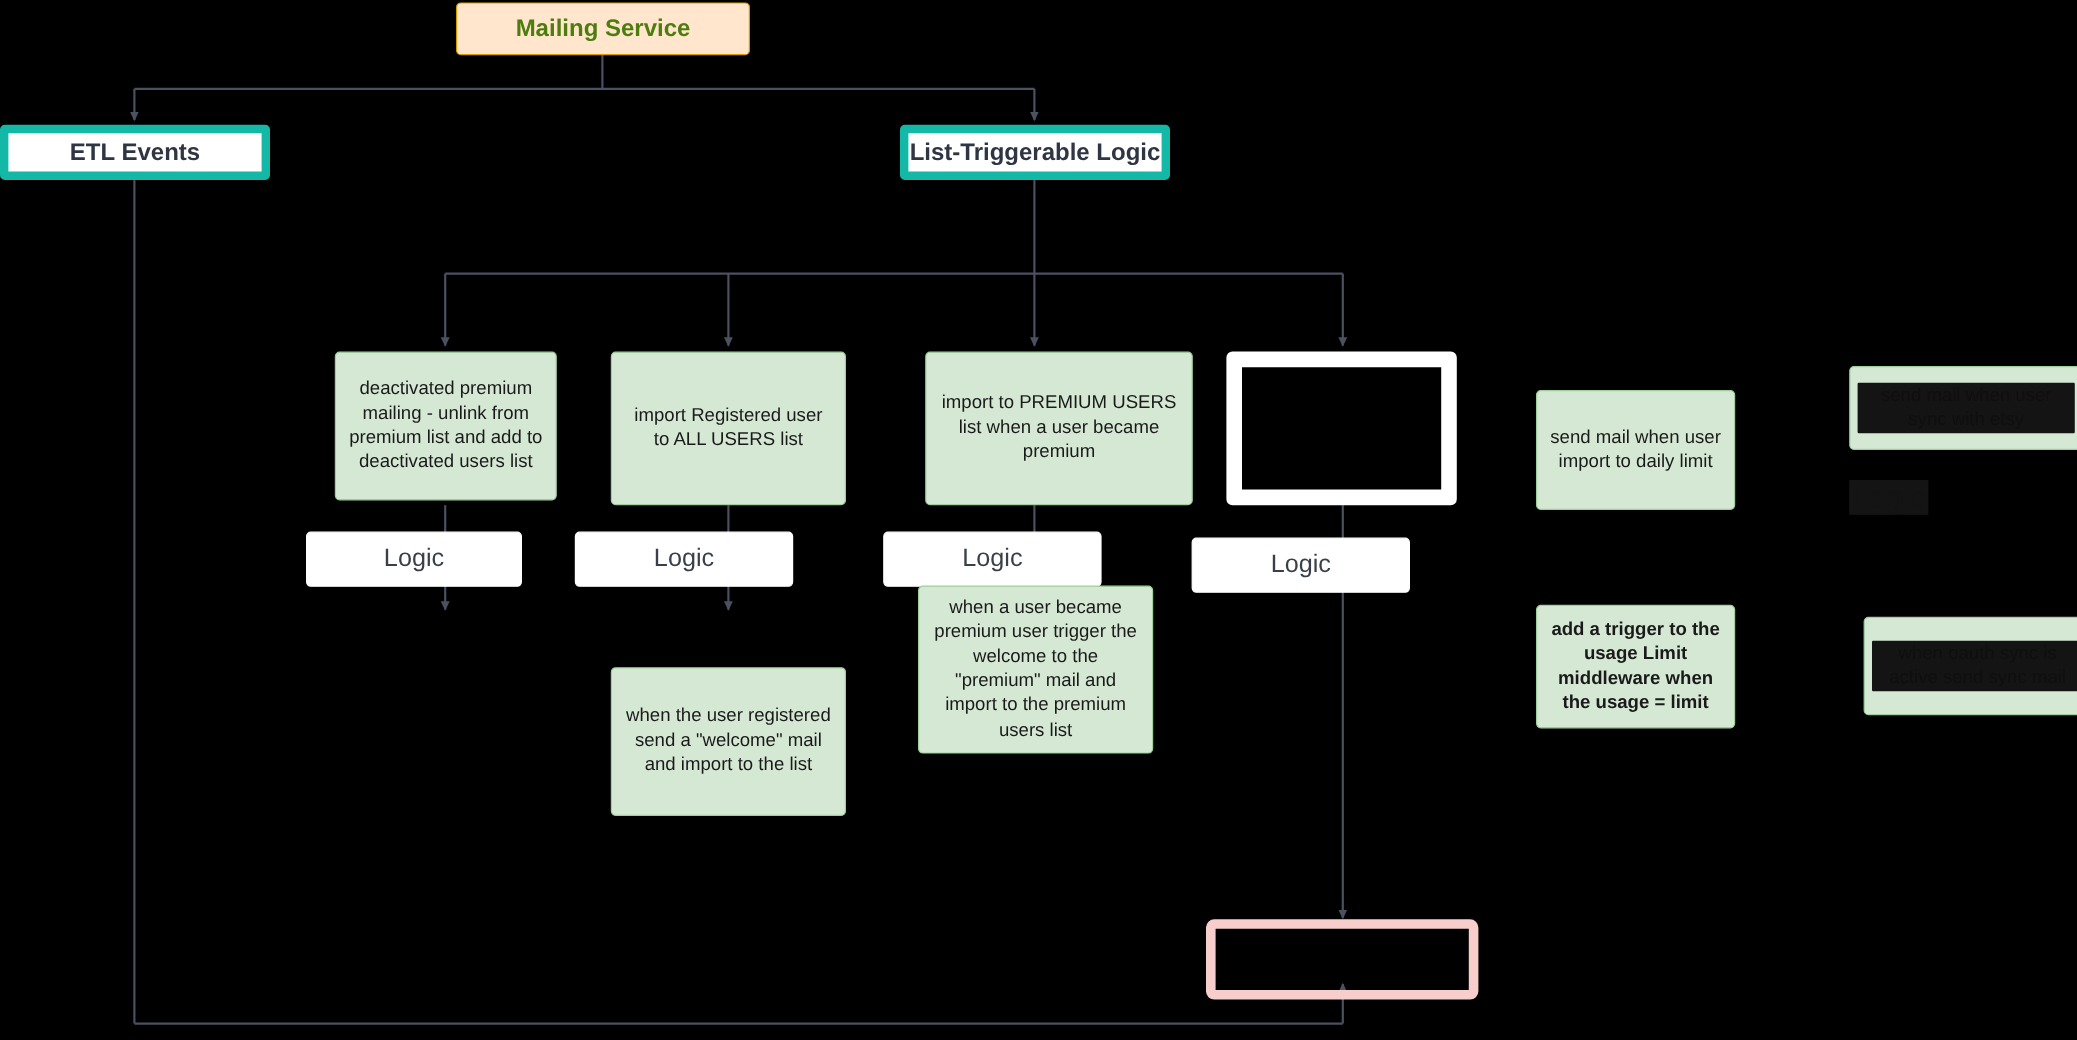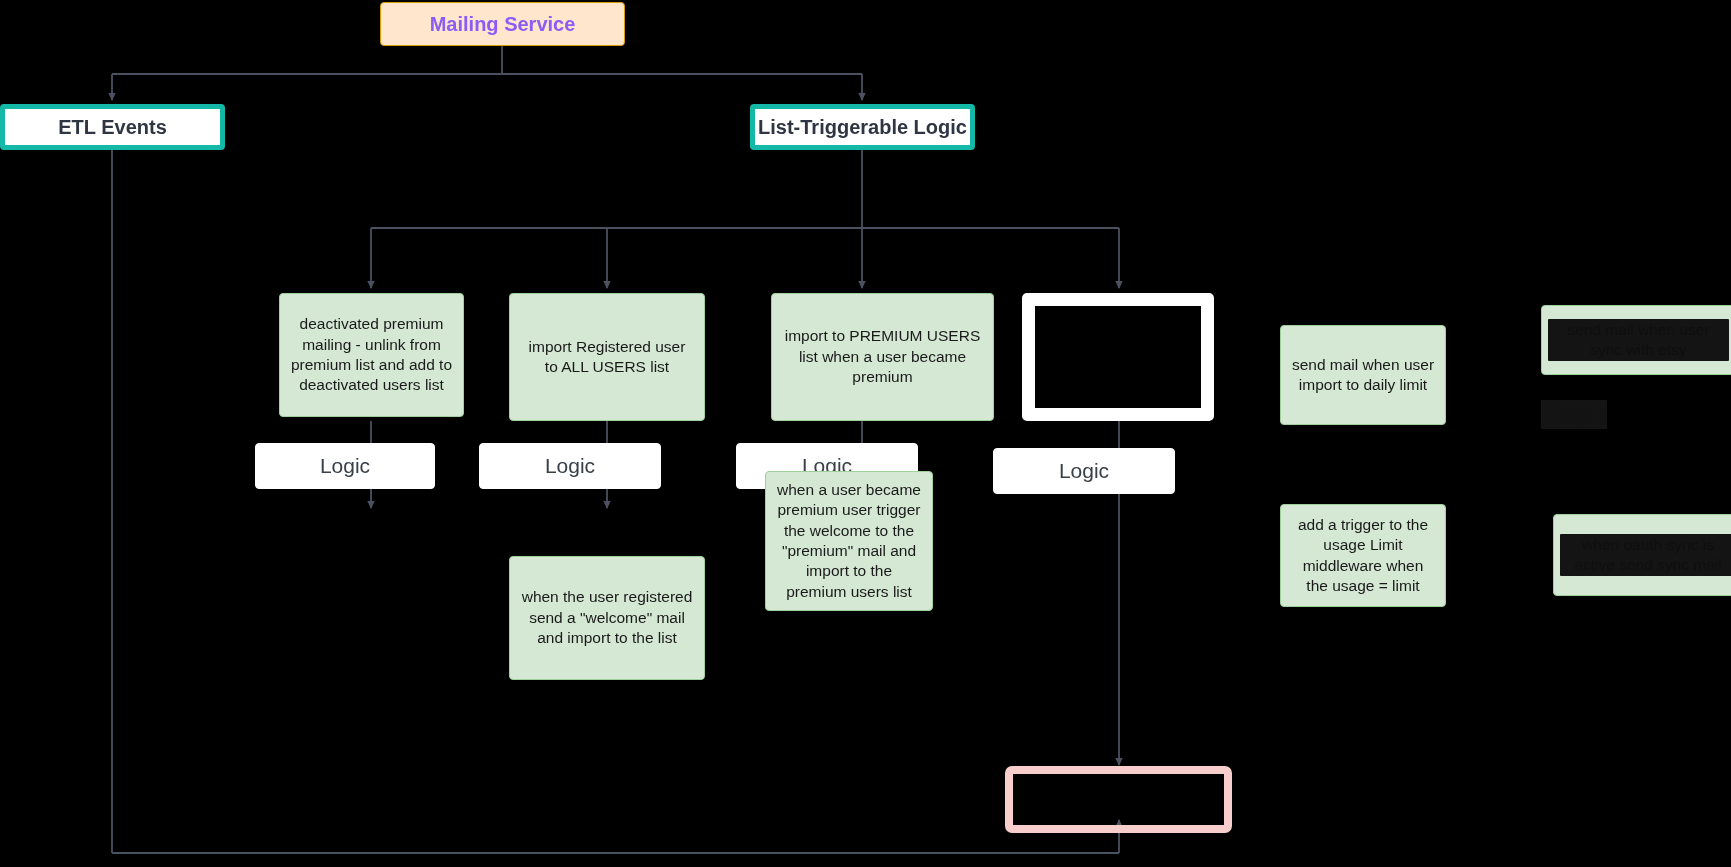--- a/index.html
+++ b/index.html
@@ -30,27 +30,27 @@
     align-items: center;
     justify-content: center;
     text-align: center;
     border-radius: 4px;
     line-height: 1.32;
     white-space: pre-line;
   }
   .node-root {
     background: #ffe6cc;
     border: 1.3px solid #d79b00;
-    color: #8b5cf6;
+    color: #4d7c0f;
     font-weight: bold;
     font-size: 20px;
   }
   .node-white-head {
     background: #ffffff;
-    border: 5px solid #14b8a6;
+    border: 7px solid #14b8a6;
     color: #2f3542;
     font-weight: bold;
     font-size: 20px;
   }
   .node-green {
     background: #d5e8d4;
     border: 1.3px solid #9fcf9b;
     color: #1a1a1a;
     font-size: 15.5px;
   }
@@ -173,32 +173,32 @@
 
   <div class="node node-logic" style="left:993px; top:448px; width:182px; height:46px;">
     <span>Logic</span>
   </div>
 
 
   <div class="node node-green" style="left:509px; top:510px; width:196px; height:124px; padding:6px 10px;margin-top:46px;">
     <span>when the user registered send a "welcome" mail and import to the list</span>
   </div>
 
-  <div class="node node-green" style="left:765px; top:471px; width:168px; height:140px; padding:6px 10px;">
+  <div class="node node-green" style="left:765px; top:488px; width:196px; height:140px; padding:6px 10px;">
     <span>when a user became premium user trigger the welcome to the "premium" mail and import to the premium users list</span>
   </div>
 
   <div class="node node-empty-pink" style="left:1005px; top:766px; width:227px; height:67px;">
   </div>
 
   <div class="node node-green" style="left:1280px; top:325px; width:166px; height:100px; padding:6px 10px;">
     <span>send mail when user import to daily limit</span>
   </div>
 
-  <div class="node node-green" style="left:1280px; top:504px; width:166px; height:103px; padding:6px 10px;">
+  <div class="node node-green" style="left:1280px; top:504px; width:166px; height:103px; padding:6px 10px;font-weight:bold;">
     <span>add a trigger to the usage Limit middleware when the usage = limit</span>
   </div>
 
   <div class="node node-green selected-text" style="left:1541px; top:305px; width:195px; height:70px; padding:4px 6px;">
     <span class="sel">send mail when user sync with etsy</span>
   </div>
 
   <div class="logic-float" style="left:1541px; top:400px;">
     <span>Logic</span>
   </div>

